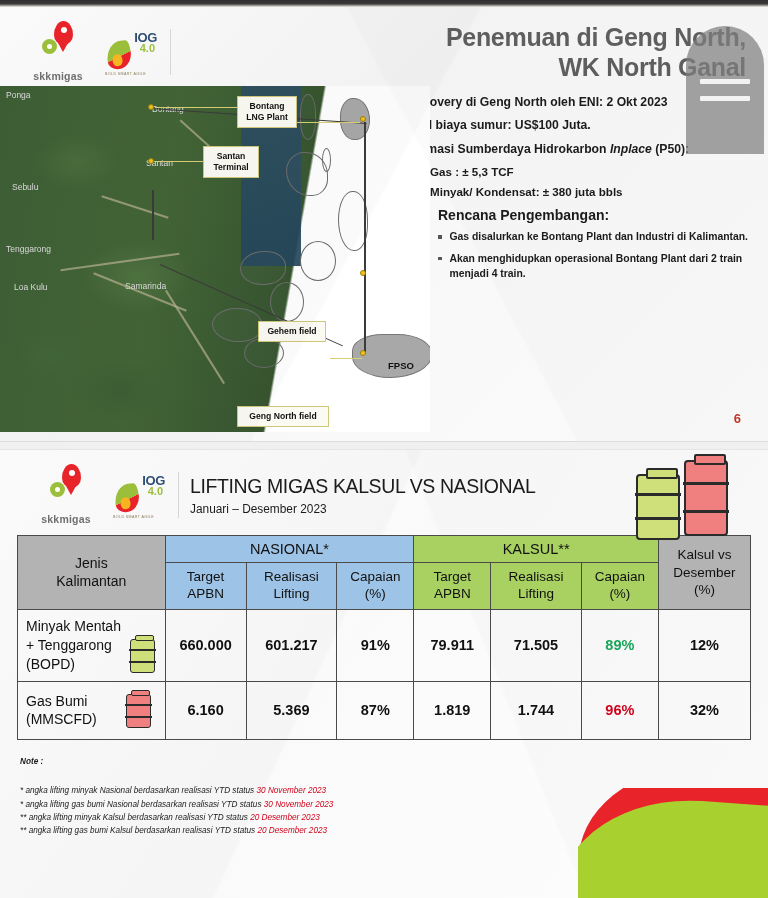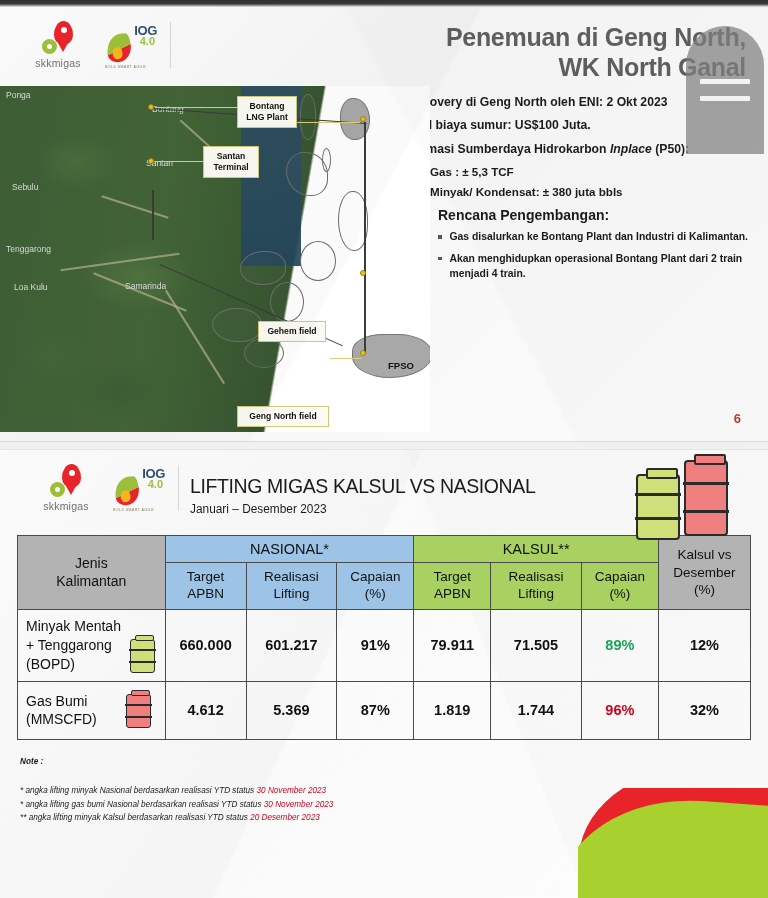--- a/index.html
+++ b/index.html
@@ -29,21 +29,21 @@
   .skk-pin { position:absolute; right:2px; top:0; width:19px; height:24px;
     background:#e8232a; border-radius:50% 50% 50% 50%/58% 58% 42% 42%; }
   .skk-pin:before{ content:""; position:absolute; left:6.5px; top:6px; width:6px; height:6px;
     border-radius:50%; background:#fff; }
   .skk-pin:after{ content:""; position:absolute; left:4px; bottom:-7px; width:0; height:0;
     border-left:5.5px solid transparent; border-right:5.5px solid transparent; border-top:9px solid #e8232a; }
   .skk-dot { position:absolute; left:1px; bottom:1px; width:15px; height:15px; border-radius:50%;
     background:#9cbf3b; }
   .skk-dot:before{ content:""; position:absolute; left:5px; top:5px; width:5px; height:5px;
     border-radius:50%; background:#fff; }
-  .skk-word { font-size:10.5px; color:#6f6f6f; letter-spacing:.2px; margin-top:2px; font-weight:400; }
+  .skk-word { font-size:10.5px; color:#6f6f6f; letter-spacing:.2px; margin-top:15px; font-weight:700; }
 
   .logo-iog { position:relative; width:52px; height:46px; }
   .iog-txt { position:absolute; right:-1px; top:1px; font-size:13px; font-weight:700; color:#2f4f74; letter-spacing:-.4px; }
   .iog-40 { position:absolute; right:1px; top:13px; font-size:11px; font-weight:700; color:#9cbf3b; }
   .iog-flame { position:absolute; left:3px; top:12px; width:24px; height:28px;
     background: linear-gradient(160deg,#9cbf3b 0 55%, #e8232a 55% 100%);
     border-radius: 60% 18% 55% 45% / 70% 45% 55% 30%; transform:rotate(-6deg); }
   .iog-flame:after{ content:""; position:absolute; left:5px; bottom:3px; width:10px; height:12px;
     background:#f6b41f; border-radius:50% 50% 45% 45%; }
   .iog-sub { position:absolute; left:1px; bottom:-1px; font-size:3.6px; color:#8a7a55; letter-spacing:.4px; }
@@ -372,36 +372,37 @@
         </tr>
         <tr>
           <td class="rowlbl" style="height:58px;">
             <div>Gas Bumi</div>
             <div>(MMSCFD)</div>
             <span class="mini-barrel" style="right:14px;top:12px;background:#f08080;">
               <i class="r" style="top:9px;display:block;"></i>
               <i class="r" style="top:21px;display:block;"></i>
             </span>
           </td>
-          <td class="cell">4.612</td>
+          <td class="cell">6.160</td>
           <td class="cell">5.369</td>
           <td class="cell">87%</td>
           <td class="cell">1.819</td>
           <td class="cell">1.744</td>
           <td class="cell red-t">96%</td>
           <td class="cell">32%</td>
         </tr>
       </tbody>
     </table>
 
     <div class="note">
       <div style="font-weight:700;margin-bottom:16px;">Note :</div>
       <div><span>* angka lifting minyak  Nasional berdasarkan realisasi YTD status </span><span class="date">30 November 2023</span></div>
       <div><span>* angka lifting gas bumi Nasional  berdasarkan realisasi YTD status </span><span class="date">30 November 2023</span></div>
       <div><span>** angka lifting minyak  Kalsul berdasarkan realisasi YTD status </span><span class="date">20 Desember 2023</span></div>
+      <div><span>** angka lifting gas bumi Kalsul berdasarkan realisasi YTD status </span><span class="date">20 Desember 2023</span></div>
     </div>
 
     <div class="swoosh">
       <div class="sw-red"></div>
       <div class="sw-green"></div>
     </div>
   </section>
 
   <div class="handle">
     <span class="bar"></span>

